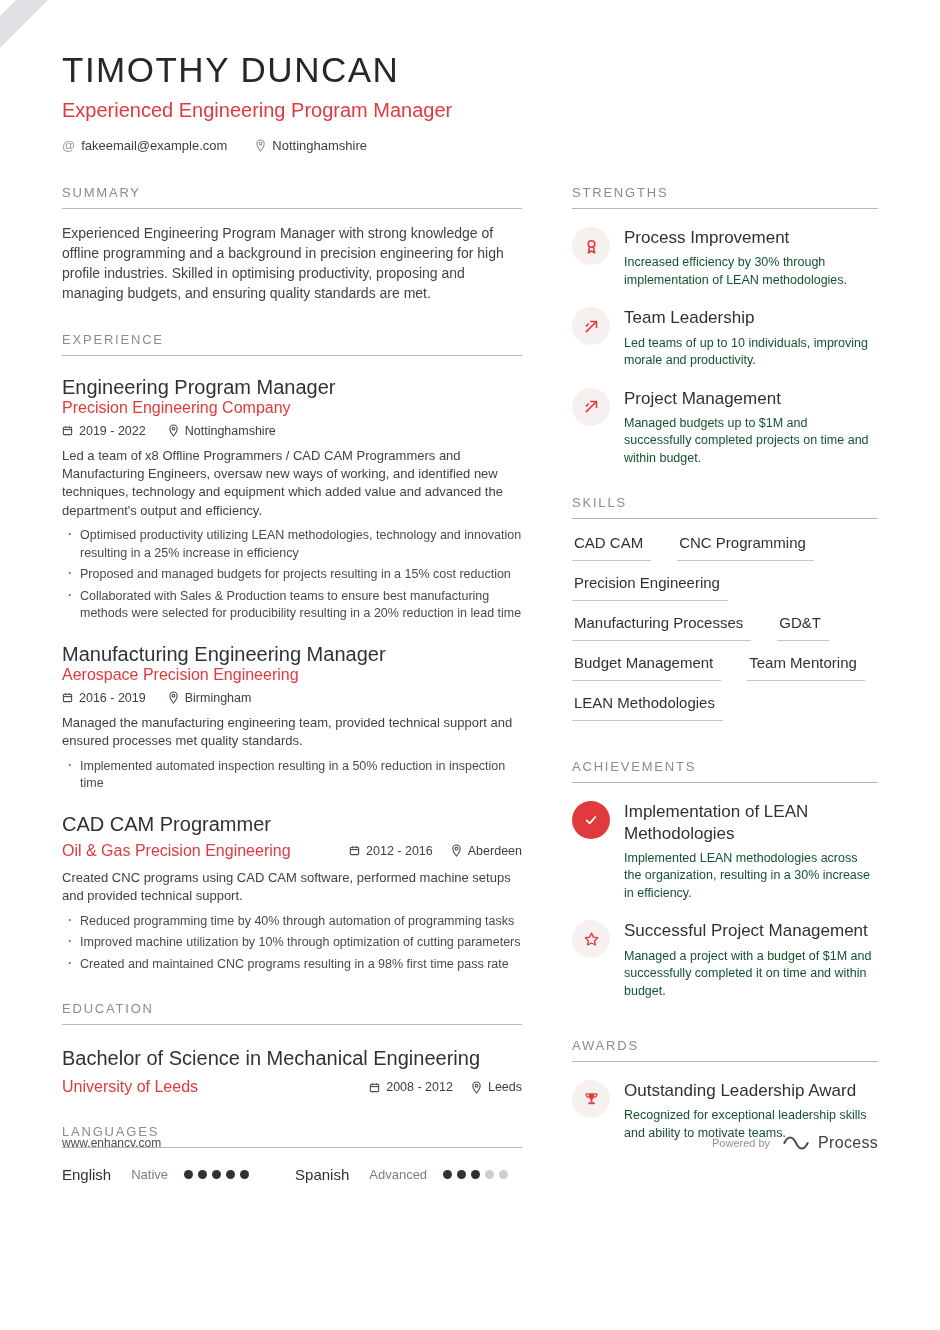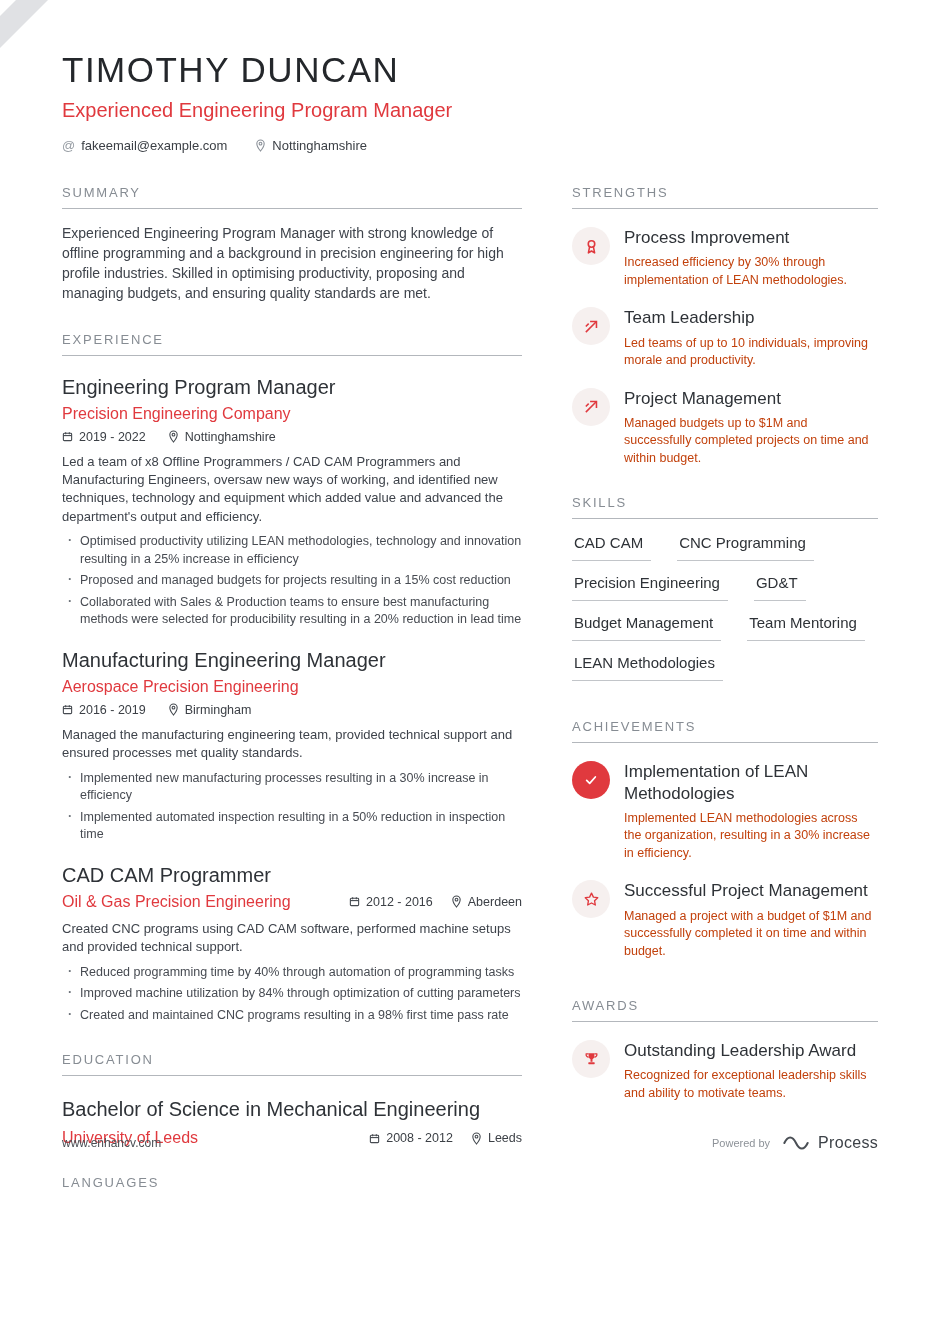--- a/index.html
+++ b/index.html
@@ -25,21 +25,21 @@
 
   .section { margin-bottom:28px; }
   .sec-head { font-size:13px; font-weight:400; letter-spacing:1.8px; color:#868c93;
     border-bottom:1px solid #b3b7bc; padding-bottom:8px; }
 
   .summary-text { font-size:14px; line-height:1.42; margin-top:15px; color:#3e434b; }
 
   
   .job { margin-top:20px; }
   .job-title { font-size:20px; font-weight:400; color:#2e3237; }
-  .job-company { font-size:16px; color:#e0393e; margin-top:6px; }
+  .job-company { font-size:16px; color:#e0393e; }
   .company-row { display:flex; justify-content:space-between; align-items:center; margin-top:6px; }
   .job-meta { display:flex; gap:22px; font-size:12.5px; color:#3c4046; margin-top:7px; align-items:center; }
   .company-row .job-meta, .school-row .job-meta { margin-top:0; gap:18px; }
   .meta-item { display:flex; align-items:center; gap:6px; }
   .job-desc { font-size:13px; line-height:1.42; margin-top:9px; color:#3e434b; }
   .job-bullets { list-style:none; margin-top:7px; padding-left:18px; }
   .job-bullets li { font-size:12.5px; line-height:1.4; color:#474b52; position:relative; margin-top:4px; }
   .job-bullets li::before { content:"\00b7"; position:absolute; left:-12px; top:-1px; color:#6d737a; font-weight:bold; }
 
   
@@ -55,21 +55,21 @@
   .dot { width:9px; height:9px; border-radius:50%; background:#caced2; }
   .dot.filled { background:#2e3237; }
   .lang-item + .lang-item { margin-left:46px; }
 
   
   .card { display:flex; gap:14px; margin-top:18px; }
   .icon-circle { width:38px; height:38px; border-radius:50%; background:#f6f0ef; flex:none;
     display:flex; align-items:center; justify-content:center; }
   .icon-circle.solid { background:#e0393e; }
   .card-title { font-size:17px; font-weight:400; color:#2e3237; line-height:1.25; }
-  .card-text { font-size:12.5px; line-height:1.4; color:#c2410c; margin-top:6px; }
+  .card-text { font-size:12.5px; line-height:1.4; color:#14532d; margin-top:6px; }
 
   
   .skill-list { display:flex; flex-wrap:wrap; column-gap:26px; margin-top:2px; }
   .skill { font-size:15px; color:#2e3237; border-bottom:1px solid #c2c5c9; padding:13px 8px 9px 2px; white-space:nowrap; }
 
   
   .footer { position:absolute; left:62px; right:62px; bottom:36px; display:flex; justify-content:space-between; align-items:center; }
   .site { font-size:12px; color:#4a4f55; }
   .powered { display:flex; align-items:center; gap:12px; }
   .powered-label { font-size:11px; color:#8d9298; }
@@ -154,21 +154,20 @@
             </span>
             <span class="meta-item">
               <svg class="icon-svg" width="11" height="13" viewBox="0 0 24 28">
                   <path d="M12 2C7.6 2 4 5.6 4 10c0 6 8 16 8 16s8-10 8-16c0-4.4-3.6-8-8-8zm0 11a3 3 0 1 1 0-6 3 3 0 0 1 0 6z" fill="none" stroke="#454a50" stroke-width="2.4"></path>
                 </svg>
               <span>Birmingham</span>
             </span>
           </div>
           <p class="job-desc">Managed the manufacturing engineering team, provided technical support and ensured processes met quality standards.</p>
           <ul class="job-bullets">
-            <li>Implemented new manufacturing processes resulting in a 30% increase in efficiency</li>
             <li>Implemented automated inspection resulting in a 50% reduction in inspection time</li>
           </ul>
         </div>
 
         <div class="job">
           <div class="job-title">CAD CAM Programmer</div>
           <div class="company-row">
             <div class="job-company" style="margin-top:0">Oil &amp; Gas Precision Engineering</div>
             <div class="job-meta">
               <span class="meta-item">
@@ -184,21 +183,21 @@
                 <svg class="icon-svg" width="11" height="13" viewBox="0 0 24 28">
                     <path d="M12 2C7.6 2 4 5.6 4 10c0 6 8 16 8 16s8-10 8-16c0-4.4-3.6-8-8-8zm0 11a3 3 0 1 1 0-6 3 3 0 0 1 0 6z" fill="none" stroke="#454a50" stroke-width="2.4"></path>
                   </svg>
                 <span>Aberdeen</span>
               </span>
             </div>
           </div>
           <p class="job-desc">Created CNC programs using CAD CAM software, performed machine setups and provided technical support.</p>
           <ul class="job-bullets">
             <li>Reduced programming time by 40% through automation of programming tasks</li>
-            <li>Improved machine utilization by 84% through optimization of cutting parameters</li>
+            <li>Improved machine utilization by 10% through optimization of cutting parameters</li>
             <li>Created and maintained CNC programs resulting in a 98% first time pass rate</li>
           </ul>
         </div>
       </section>
 
       <section class="section">
         <div class="sec-head">EDUCATION</div>
         <div class="degree">Bachelor of Science in Mechanical Engineering</div>
         <div class="school-row">
           <div class="school">University of Leeds</div>
@@ -297,20 +296,21 @@
           </div>
         </div>
       </section>
 
       <section class="section">
         <div class="sec-head">SKILLS</div>
         <div class="skill-list">
           <span class="skill">CAD CAM</span>
           <span class="skill">CNC Programming</span>
           <span class="skill">Precision Engineering</span>
+          <span class="skill">Manufacturing Processes</span>
           <span class="skill">GD&amp;T</span>
           <span class="skill">Budget Management</span>
           <span class="skill">Team Mentoring</span>
           <span class="skill">LEAN Methodologies</span>
         </div>
       </section>
 
       <section class="section" style="margin-top:38px">
         <div class="sec-head">ACHIEVEMENTS</div>
 

